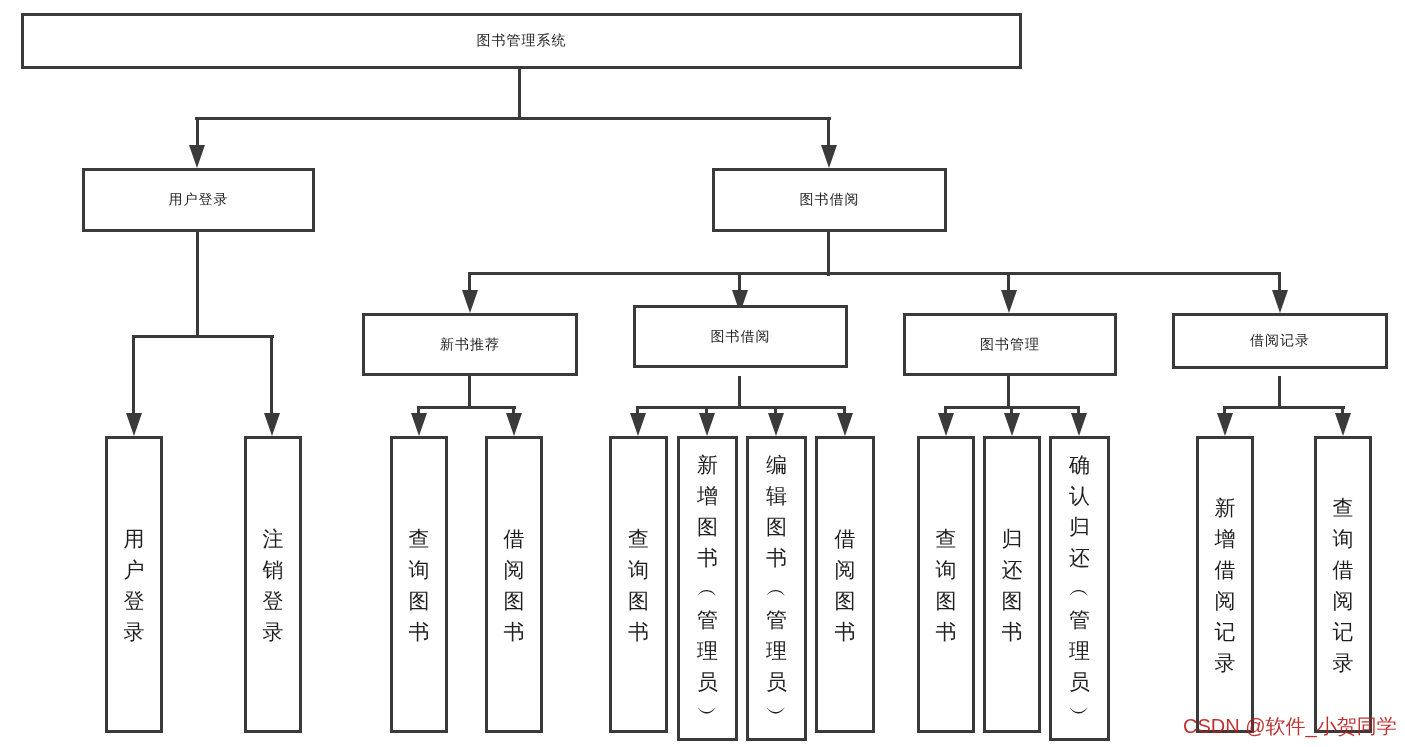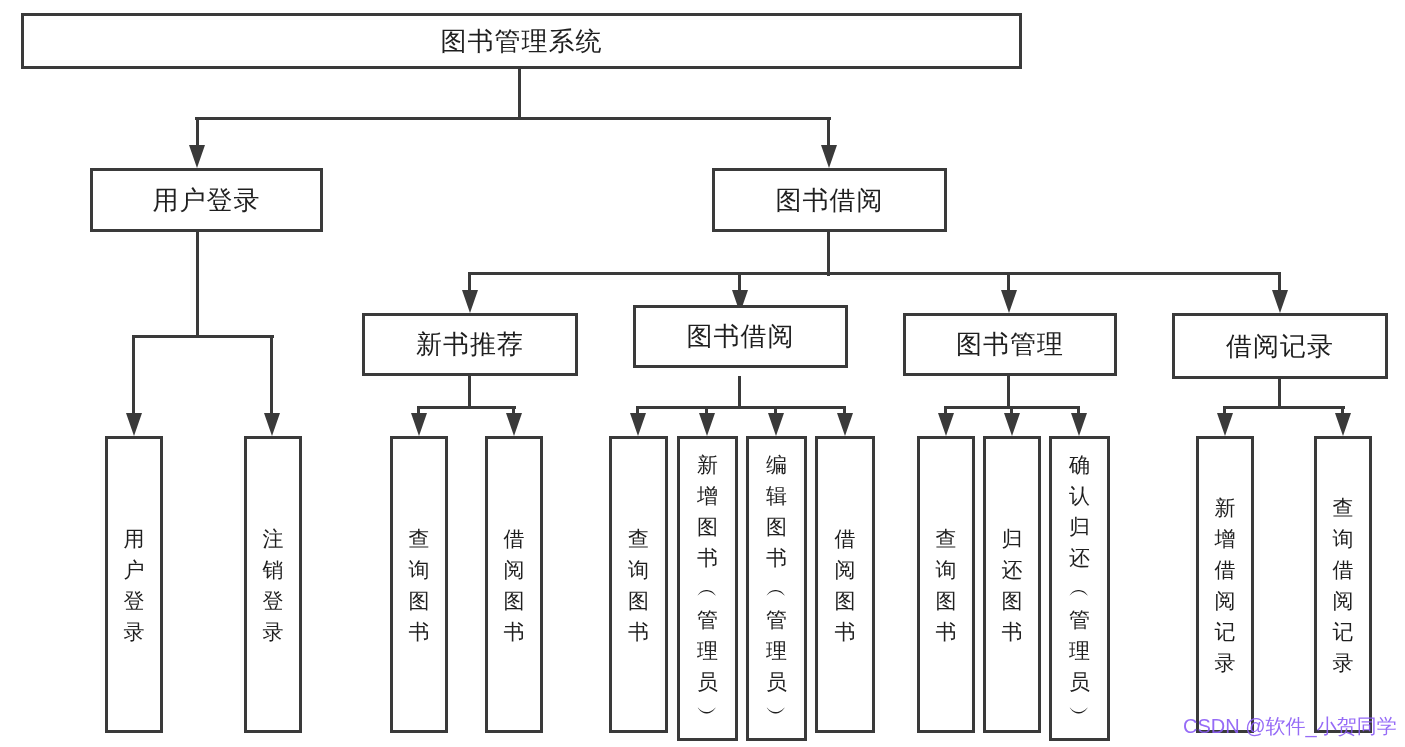--- a/index.html
+++ b/index.html
@@ -4,49 +4,49 @@
 <style>
   html,body{margin:0;padding:0;}
   body{
     width:1405px;height:747px;position:relative;background:#ffffff;
     font-family:"Liberation Sans","DejaVu Sans",sans-serif;
     color:#1f1f1f;overflow:hidden;
   }
   .node{
     position:absolute;box-sizing:border-box;background:#ffffff;
     border:3px solid #3a3a3a;display:flex;align-items:center;justify-content:center;
-    font-size:26px;letter-spacing:1px;z-index:2;
+    font-size:14px;letter-spacing:1px;z-index:2;
   }
   .vnode{flex-direction:column;gap:10px;font-size:21px;letter-spacing:0;}
   .vchar{display:block;line-height:1;}
   .line{position:absolute;background:#3a3a3a;z-index:1;}
   .hline{height:3px;}
   .vline{width:3px;}
   .ah{
     position:absolute;width:0;height:0;z-index:1;
     border-left:8px solid transparent;border-right:8px solid transparent;
     border-top:23px solid #3a3a3a;
   }
   .watermark{
     position:absolute;left:1183px;top:713px;z-index:5;
-    font-size:20px;color:#8b5cf6;opacity:0.9;white-space:nowrap;
+    font-size:20px;color:#b91c1c;opacity:0.9;white-space:nowrap;
   }
 </style>
 </head>
 <body>
 
 <div class="node" style="left:21px;top:13px;width:1001px;height:56px;">图书管理系统</div>
 
-<div class="node" style="left:90px;top:168px;width:233px;height:64px;">用户登录</div>
+<div class="node" style="left:82px;top:168px;width:233px;height:64px;">用户登录</div>
 <div class="node" style="left:712px;top:168px;width:235px;height:64px;">图书借阅</div>
 
 <div class="node" style="left:362px;top:313px;width:216px;height:63px;">新书推荐</div>
 <div class="node" style="left:633px;top:305px;width:215px;height:63px;">图书借阅</div>
 <div class="node" style="left:903px;top:313px;width:214px;height:63px;">图书管理</div>
-<div class="node" style="left:1172px;top:313px;width:216px;height:66px;">借阅记录</div>
+<div class="node" style="left:1172px;top:313px;width:216px;height:56px;">借阅记录</div>
 
 <div class="node vnode" style="left:105px;top:436px;width:58px;height:297px;">
     <span class="vchar">用</span>
     <span class="vchar">户</span>
     <span class="vchar">登</span>
     <span class="vchar">录</span>
   </div>
 <div class="node vnode" style="left:244px;top:436px;width:58px;height:297px;">
     <span class="vchar">注</span>
     <span class="vchar">销</span>

